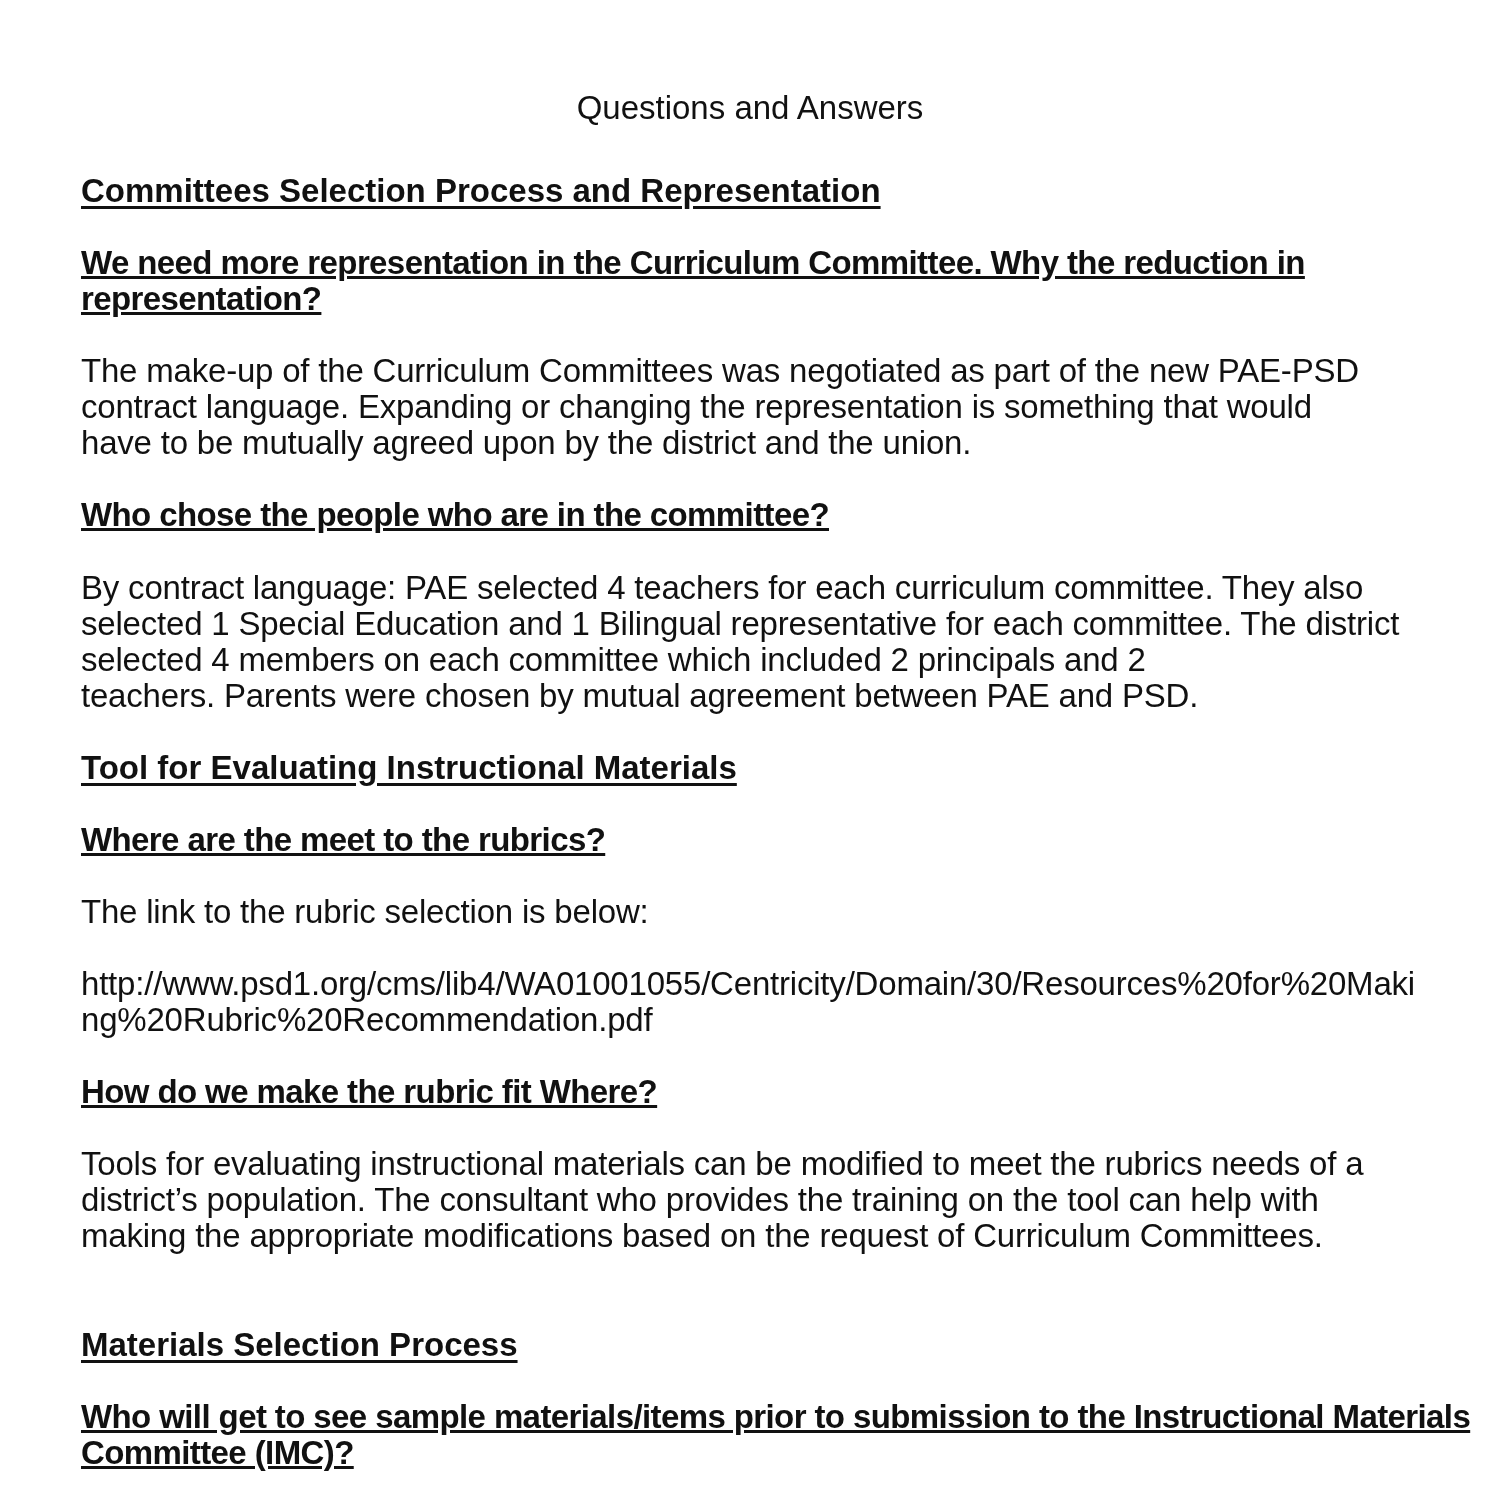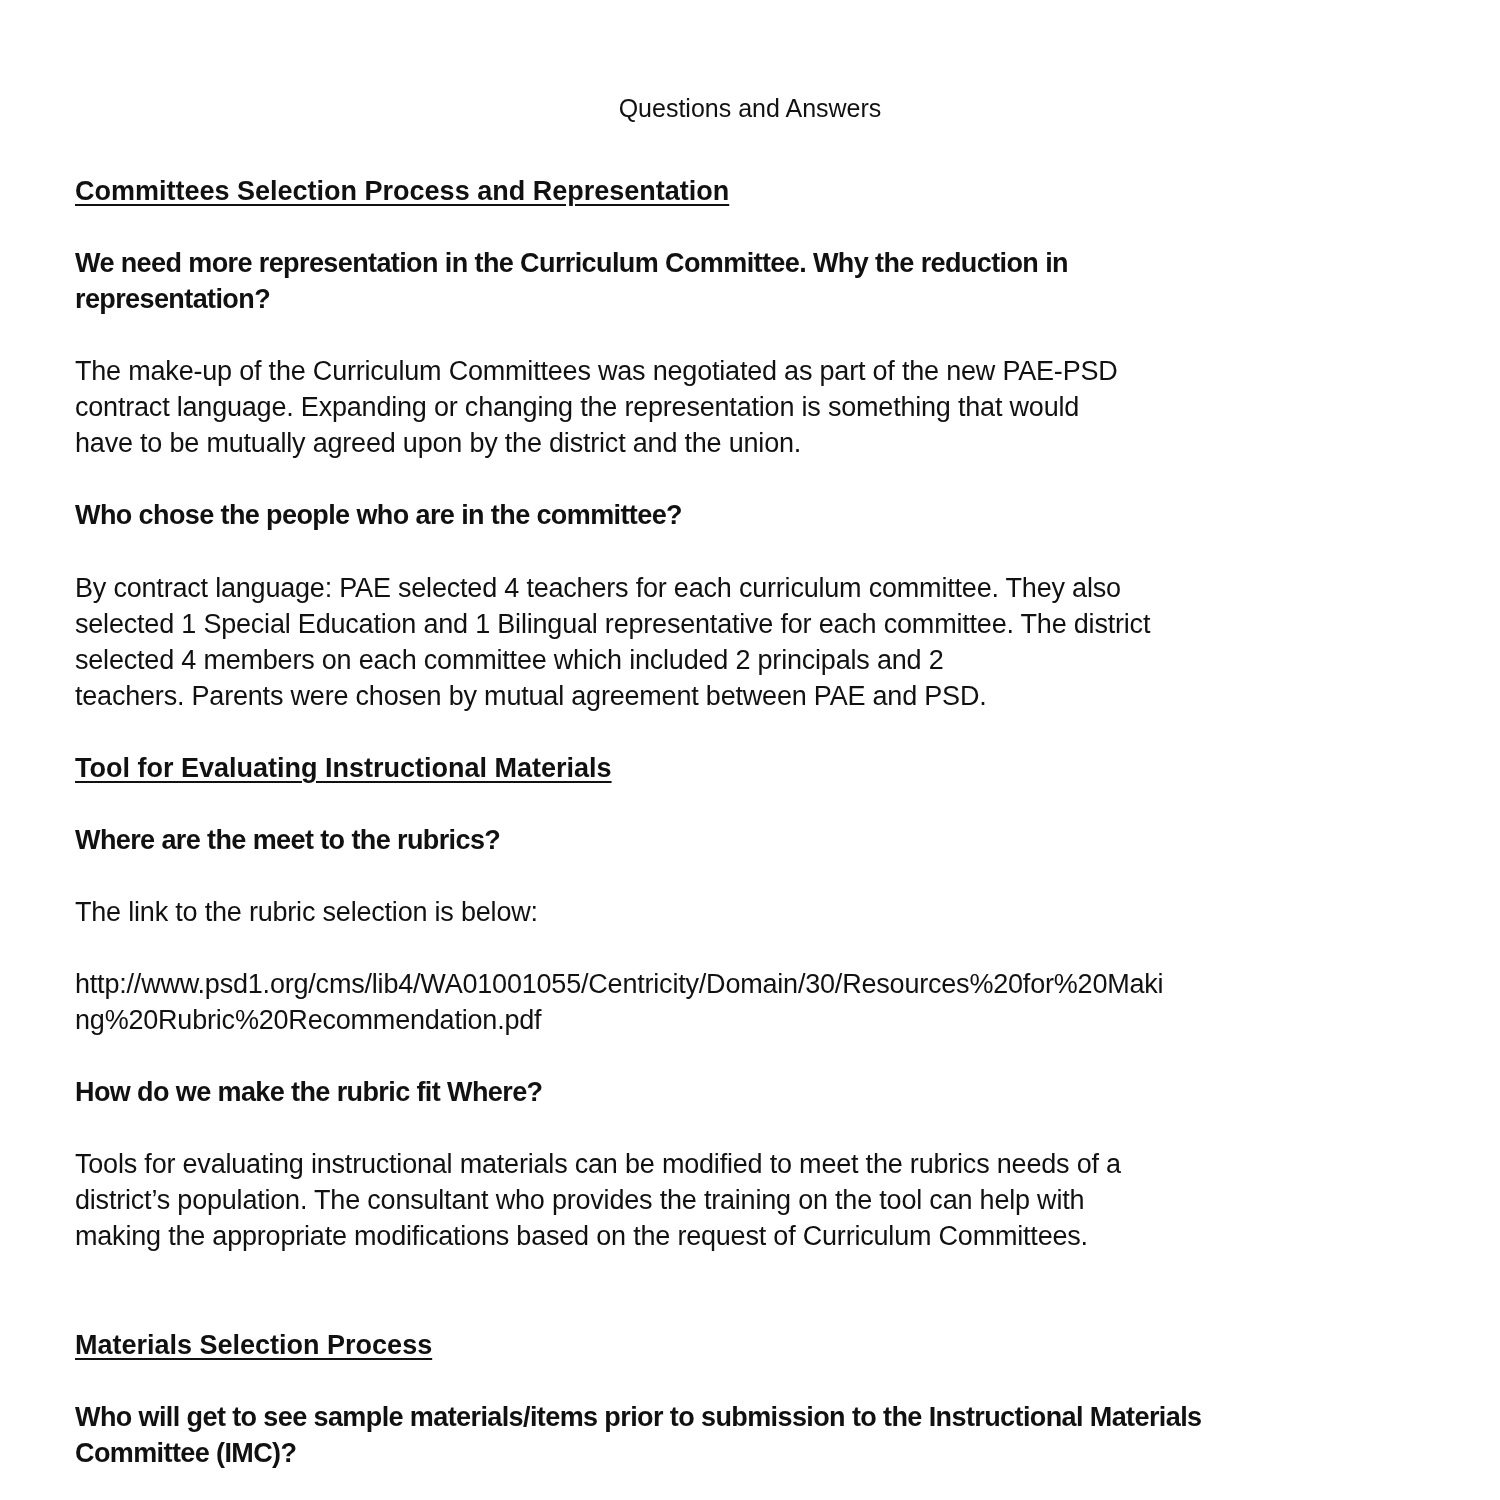--- a/index.html
+++ b/index.html
@@ -1,23 +1,23 @@
 <!DOCTYPE html>
 <html><head>
 <meta charset="utf-8">
 <style>
   html, body { margin: 0; padding: 0; background: #ffffff; }
   body { width: 1500px; height: 1500px; position: relative; overflow: hidden;
          font-family: "Liberation Sans", "DejaVu Sans", sans-serif; color: #111; }
-  .line { position: absolute; left: 75px; white-space: nowrap; font-size: 27px; line-height: 36px; }
-  .title { left: 0; width: 1500px; text-align: center; font-size: 25px; }
+  .line { position: absolute; left: 81px; white-space: nowrap; font-size: 33px; line-height: 36px; }
+  .title { left: 0; width: 1500px; text-align: center; font-size: 33px; }
   .heading { font-weight: bold; text-decoration: underline; text-underline-offset: 4px; }
   .q { font-weight: bold; }
   .a { font-weight: normal; letter-spacing: -0.2px; text-align: center; }
-  .narrow { letter-spacing: -0.6px; }
+  .narrow { letter-spacing: -0.6px; text-decoration: underline; }
 </style>
 </head>
 <body>
 
 <div>
   <div class="line title" style="top:90px">Questions and Answers</div>
 
   <div class="line heading" style="top:173px">Committees Selection Process and Representation</div>
 
   <div class="line q narrow" style="top:245px">We need more representation in the Curriculum Committee. Why the reduction in</div>

